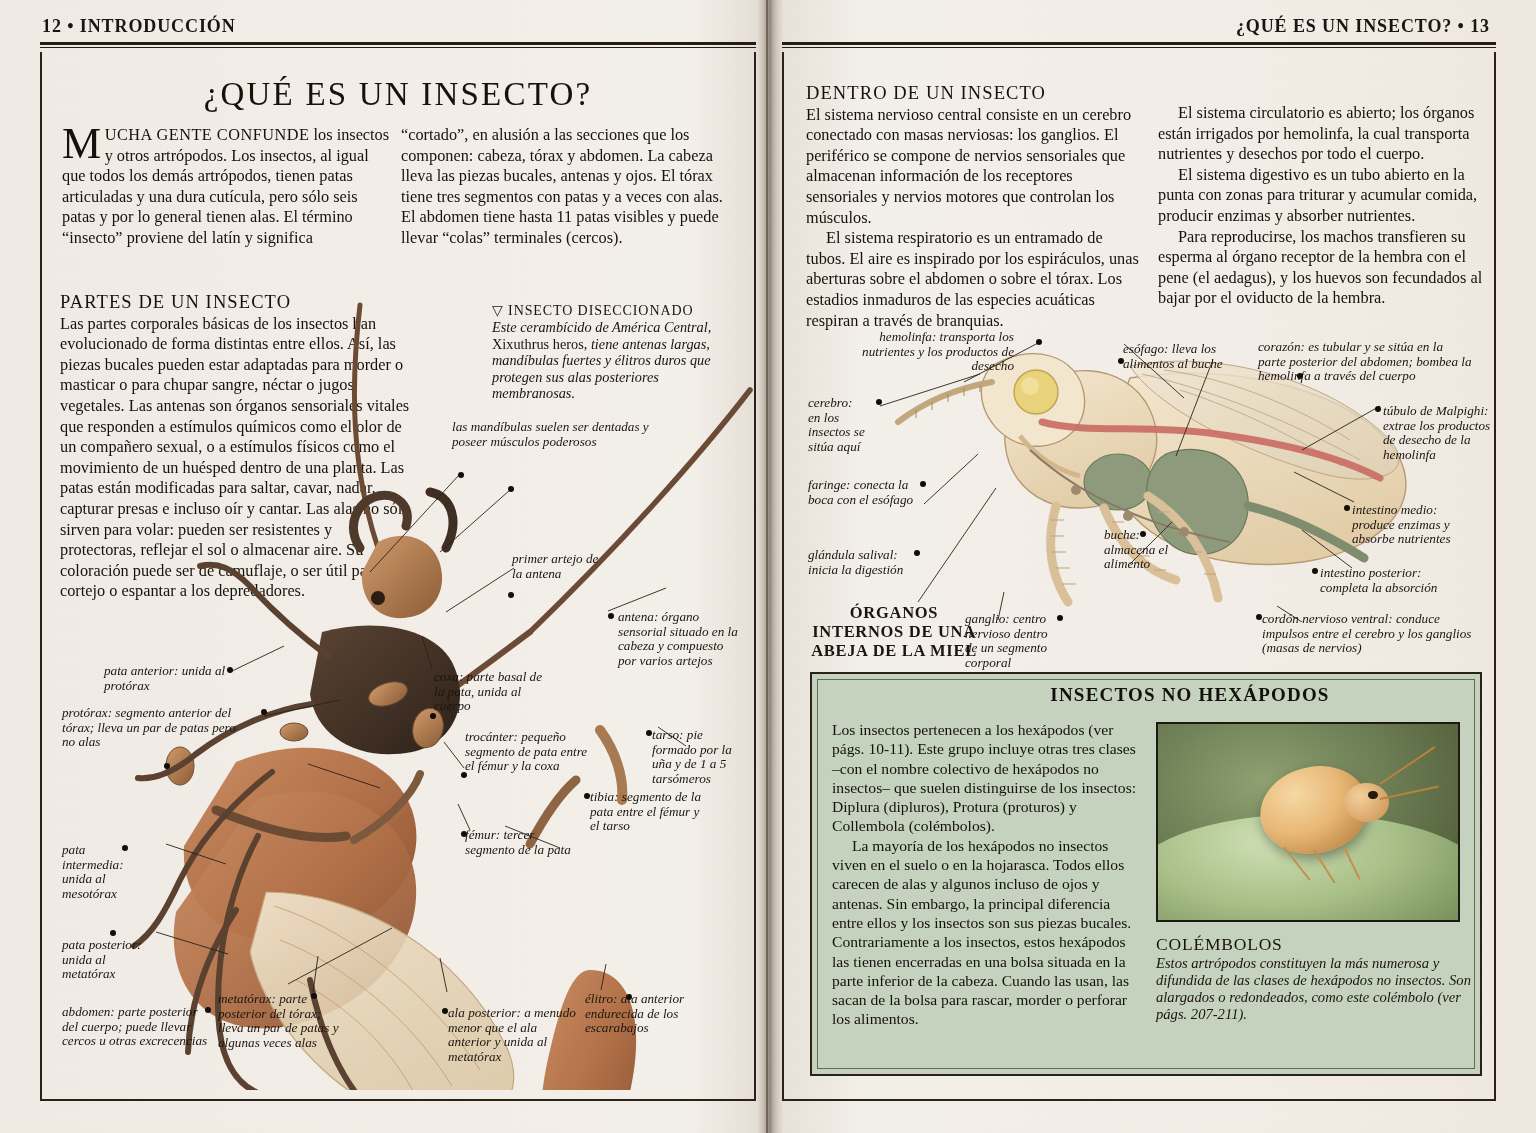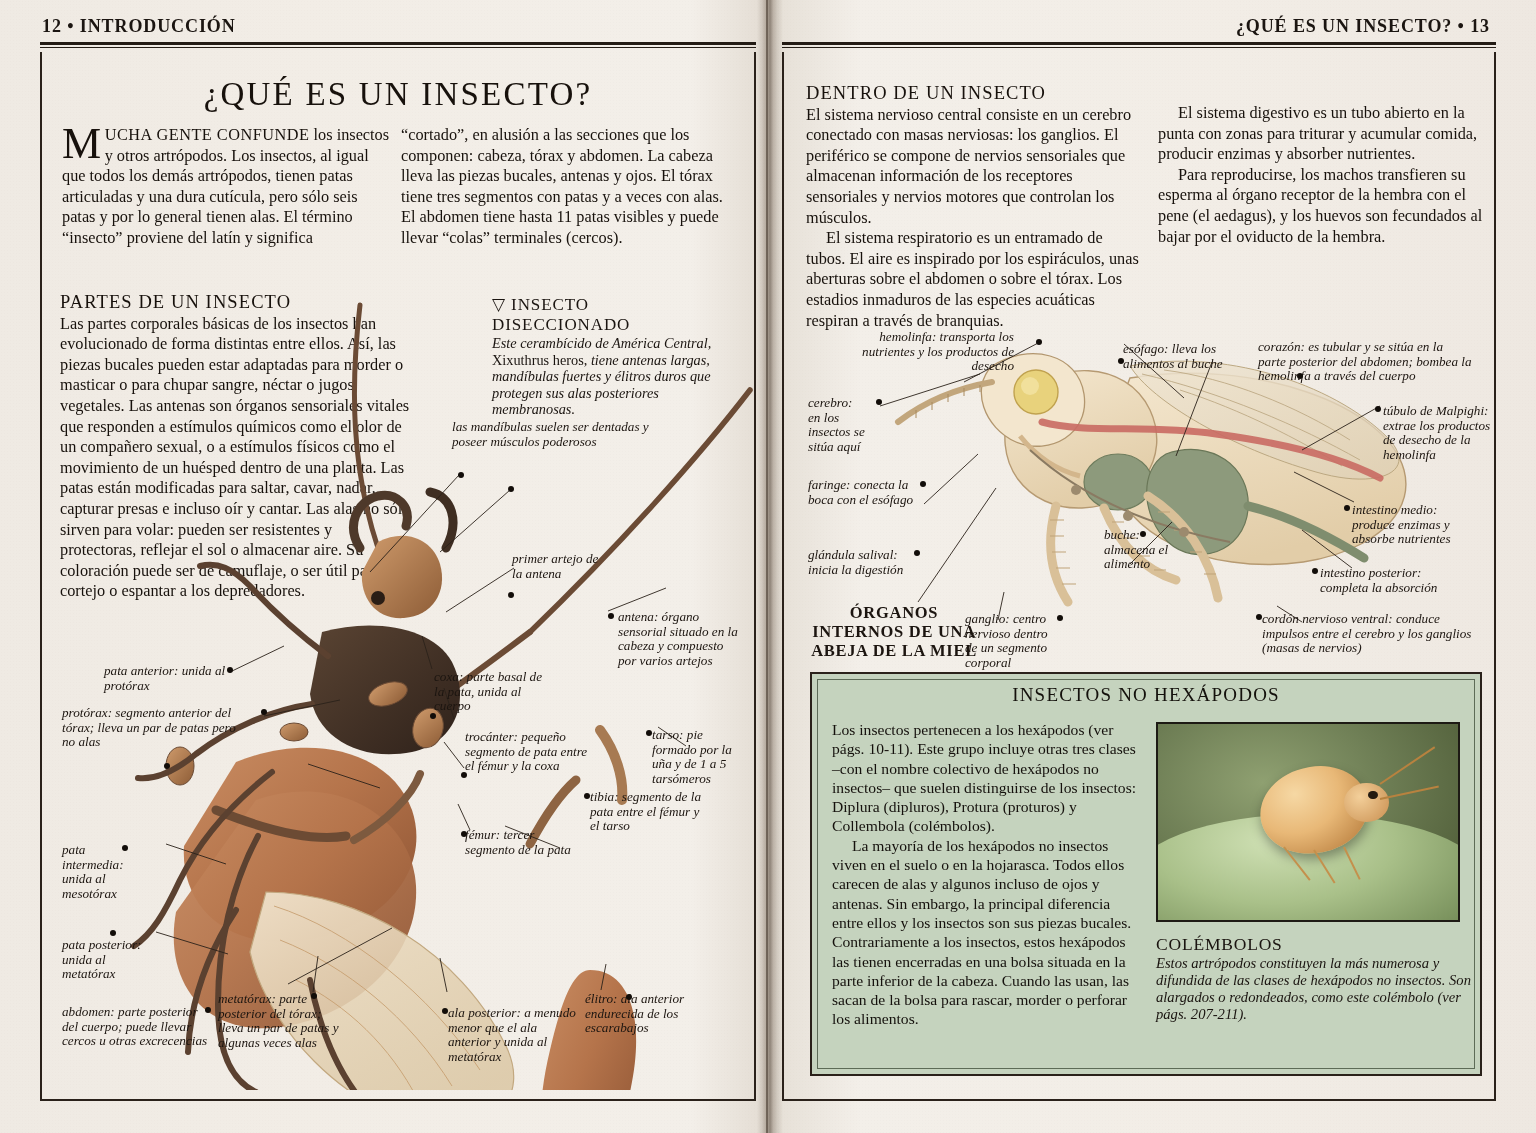--- a/index.html
+++ b/index.html
@@ -60,32 +60,32 @@
      margin:0 0 1px 0;color:#17110c;}
 
   
   .lab{position:absolute;font-style:italic;font-size:13.2px;line-height:14.6px;
      color:#1c1510;}
   .lab.c{text-align:center;}
   .lab.r{text-align:right;}
   .dot{position:absolute;width:6px;height:6px;border-radius:50%;background:#120d09;}
 
   .capbox{position:absolute;}
-  .cap-h{font-variant:small-caps;font-size:17px;letter-spacing:.9px;}
+  .cap-h{font-variant:small-caps;font-size:14px;letter-spacing:.9px;margin-top:8px;}
   .cap-b{font-style:italic;font-size:14.3px;line-height:16.6px;}
 
   
   .art{position:absolute;pointer-events:none;}
 
   
   #panel{position:absolute;left:810px;top:672px;width:672px;height:404px;
      background:#c5d3be;border:2px solid #2a211a;box-sizing:border-box;}
   #panel-inner{position:absolute;inset:5px;border:1px solid #5d6b57;}
   #panel-title{position:absolute;left:0;top:10px;width:100%;text-align:center;
-     font-variant:small-caps;font-size:19px;letter-spacing:1.2px;font-weight:400;color:#14110c;}
+     font-variant:small-caps;font-size:19px;letter-spacing:1.2px;font-weight:700;color:#14110c;padding-left:44px;}
   #panel-text{position:absolute;left:20px;top:46px;width:306px;font-size:15.6px;
      line-height:19.3px;color:#15110d;}
   #panel-text p{margin:0;}
   #panel-text p.ind{text-indent:20px;}
   #photo{position:absolute;left:344px;top:48px;width:304px;height:200px;
      border:2px solid #1d1a14;box-sizing:border-box;overflow:hidden;
      background:radial-gradient(ellipse at 35% 30%,#8fa071 0%,#6d7d54 45%,#46532f 100%);}
   #photo .leaf{position:absolute;left:-10%;top:46%;width:120%;height:70%;
      border-radius:50% 50% 45% 45%;
      background:radial-gradient(ellipse at 40% 20%,#cfe0b4 0%,#a9c089 40%,#7d9560 75%,#5d7146 100%);}
@@ -283,20 +283,21 @@
   <div class="lab" style="left:585px;top:992px;width:110px;">élitro: ala anterior endurecida de los escarabajos</div>
   <div class="dot" style="left:626px;top:994px;"></div>
 
   <div class="col" style="left:806px;top:83px;width:336px;">
     <div class="subhead">DENTRO DE UN INSECTO</div>
     <p>El sistema nervioso central consiste en un cerebro conectado con masas nerviosas: los ganglios. El periférico se compone de nervios sensoriales que almacenan información de los receptores sensoriales y nervios motores que controlan los músculos.</p>
     <p class="ind">El sistema respiratorio es un entramado de tubos. El aire es inspirado por los espiráculos, unas aberturas sobre el abdomen o sobre el tórax. Los estadios inmaduros de las especies acuáticas respiran a través de branquias.</p>
   </div>
 
   <div class="col" style="left:1158px;top:103px;width:336px;">
+    <p class="ind">El sistema circulatorio es abierto; los órganos están irrigados por hemolinfa, la cual transporta nutrientes y desechos por todo el cuerpo.</p>
     <p class="ind">El sistema digestivo es un tubo abierto en la punta con zonas para triturar y acumular comida, producir enzimas y absorber nutrientes.</p>
     <p class="ind">Para reproducirse, los machos transfieren su esperma al órgano receptor de la hembra con el pene (el aedagus), y los huevos son fecundados al bajar por el oviducto de la hembra.</p>
   </div>
 
   <svg id="bee" viewBox="0 0 560 300">
     <defs>
       <linearGradient id="beebody" x1="0" y1="0" x2="0.4" y2="1">
         <stop offset="0%" stop-color="#f4e7cf"></stop>
           <stop offset="100%" stop-color="#e2cda8"></stop>
       </linearGradient>

